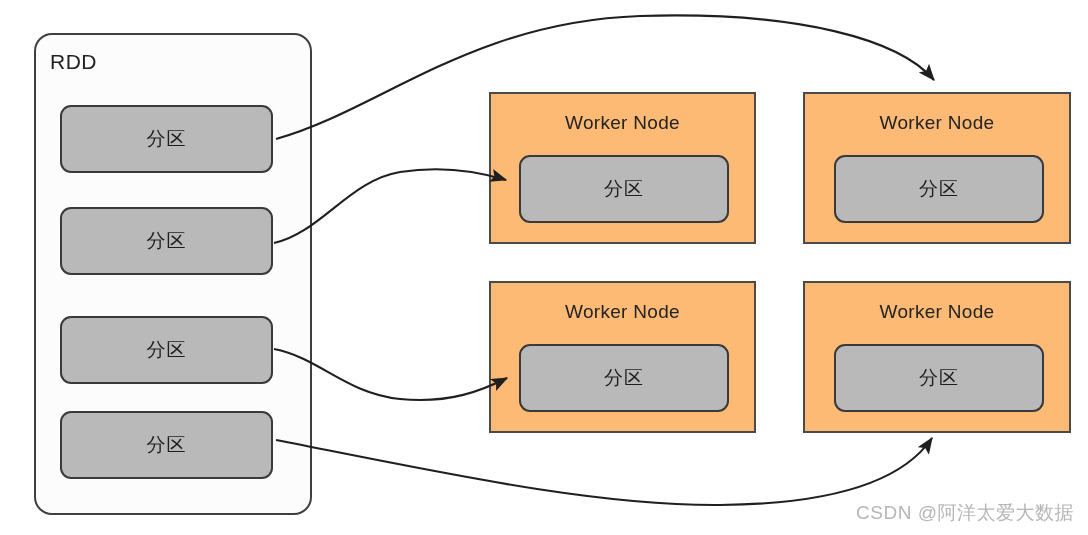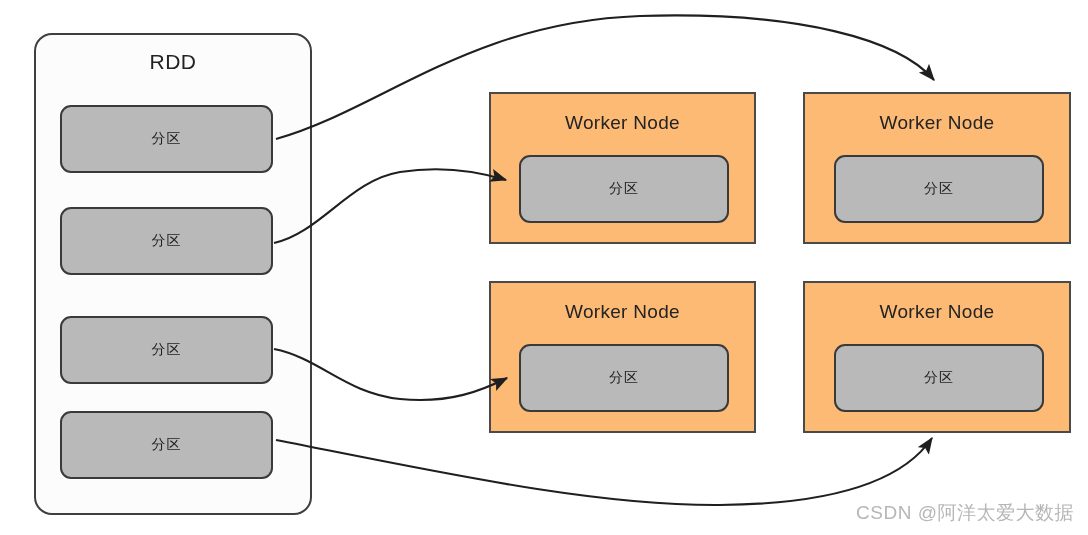--- a/index.html
+++ b/index.html
@@ -29,37 +29,37 @@
     border: 2.2px solid #3f3f3f;
     border-radius: 18px;
     background: #fcfcfc;
     box-sizing: border-box;
   }
   .rdd-title {
     position: absolute;
     left: 34px;
     top: 50px;
     width: 278px;
-    text-align: center;
     font-size: 21px;
     color: #232323;
     letter-spacing: 0.5px;
+    padding-left: 16px;
   }
 
   
   .partition {
     position: absolute;
     background: #b9b9b9;
     border: 2.2px solid #3a3a3a;
     border-radius: 11px;
     box-sizing: border-box;
     display: flex;
     align-items: center;
     justify-content: center;
-    font-size: 14px;
+    font-size: 19px;
     color: #1d1d1d;
     letter-spacing: 1px;
   }
 
   .rdd-part { left: 60px; width: 213px; height: 68px; }
   #rdd-part-1 { top: 105px; }
   #rdd-part-2 { top: 207px; }
   #rdd-part-3 { top: 316px; }
   #rdd-part-4 { top: 411px; }
 

